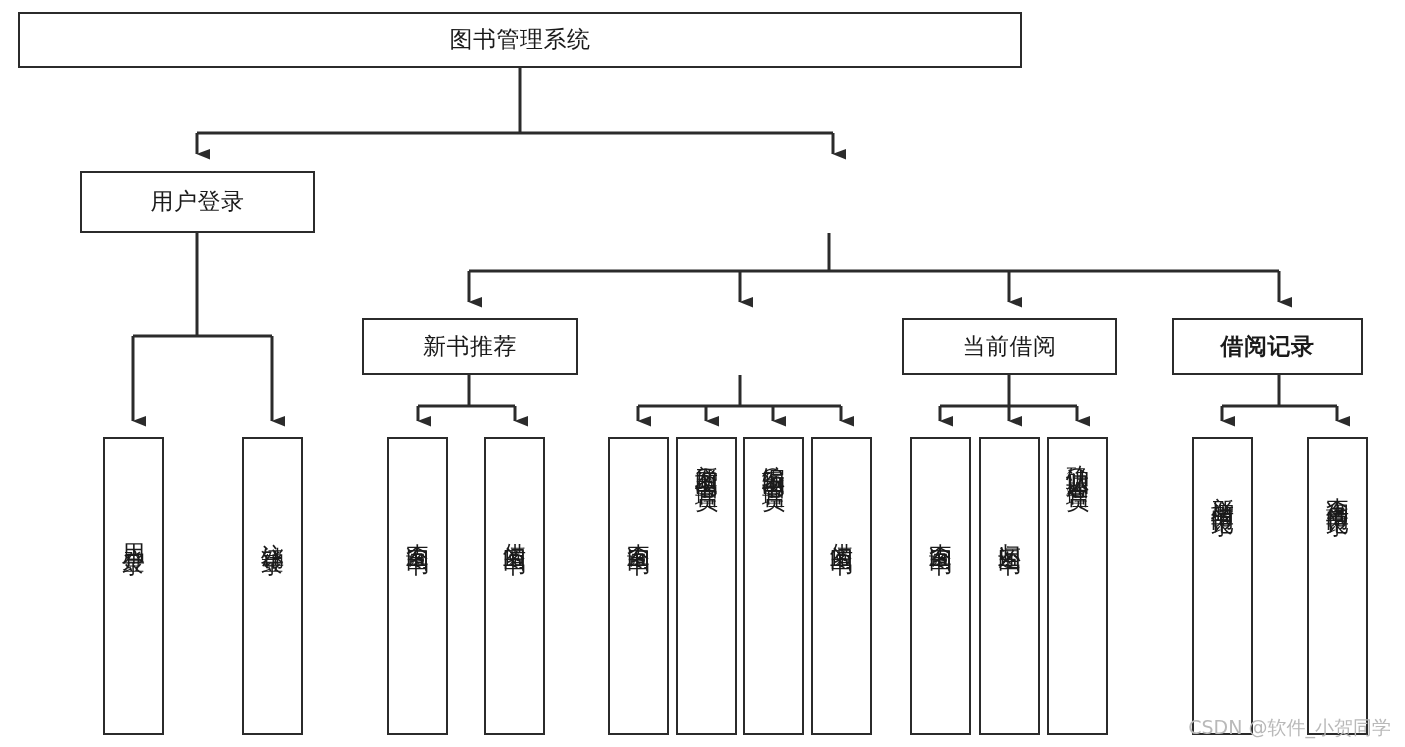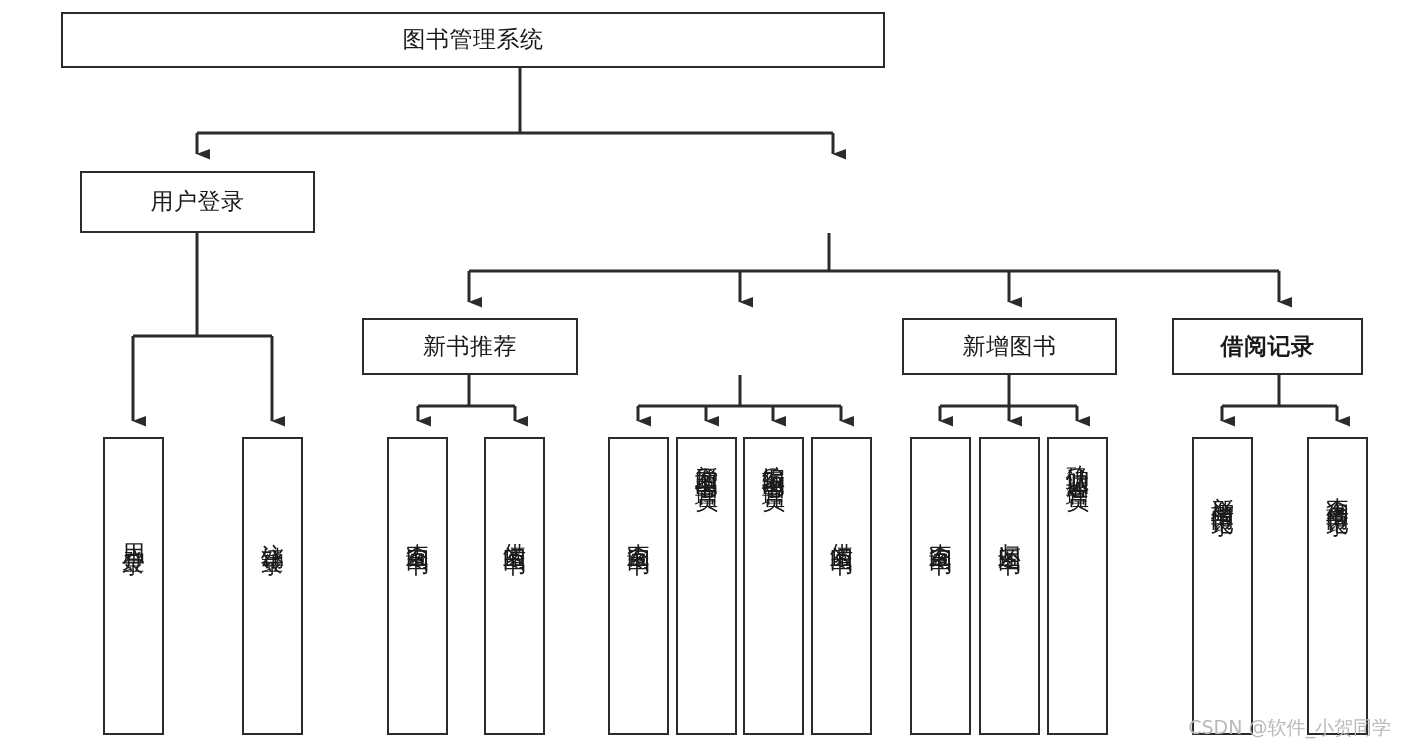--- a/index.html
+++ b/index.html
@@ -117,33 +117,33 @@
       <path d="M 1009 406 L 1009 421" marker-end="url(#arrow)"></path>
       <path d="M 1077 406 L 1077 421" marker-end="url(#arrow)"></path>
 
       <path d="M 1279 375 L 1279 406"></path>
       <path d="M 1222 406 L 1337 406"></path>
       <path d="M 1222 406 L 1222 421" marker-end="url(#arrow)"></path>
       <path d="M 1337 406 L 1337 421" marker-end="url(#arrow)"></path>
     </g>
   </svg>
 
-  <div class="node horizontal" style="left:18px; top:12px; width:824px; height:56px;margin-left:43px;">
+  <div class="node horizontal" style="left:18px; top:12px; width:1004px; height:56px;">
     <span class="node-label">图书管理系统</span>
   </div>
 
   <div class="node horizontal" style="left:80px; top:171px; width:235px; height:62px;">
     <span class="node-label">用户登录</span>
   </div>
 
   <div class="node horizontal" style="left:362px; top:318px; width:216px; height:57px;">
     <span class="node-label">新书推荐</span>
   </div>
   <div class="node horizontal" style="left:902px; top:318px; width:215px; height:57px;">
-    <span class="node-label">新增图书</span>
+    <span class="node-label">当前借阅</span>
   </div>
   <div class="node horizontal" style="left:1172px; top:318px; width:191px; height:57px;font-weight:bold;">
     <span class="node-label">借阅记录</span>
   </div>
 
   <div class="node vertical" style="left:103px; top:437px; width:61px; height:298px; padding-top:86px;">
     <span class="node-label">用户登录</span>
   </div>
   <div class="node vertical" style="left:242px; top:437px; width:61px; height:298px; padding-top:86px;">
     <span class="node-label">注销登录</span>

